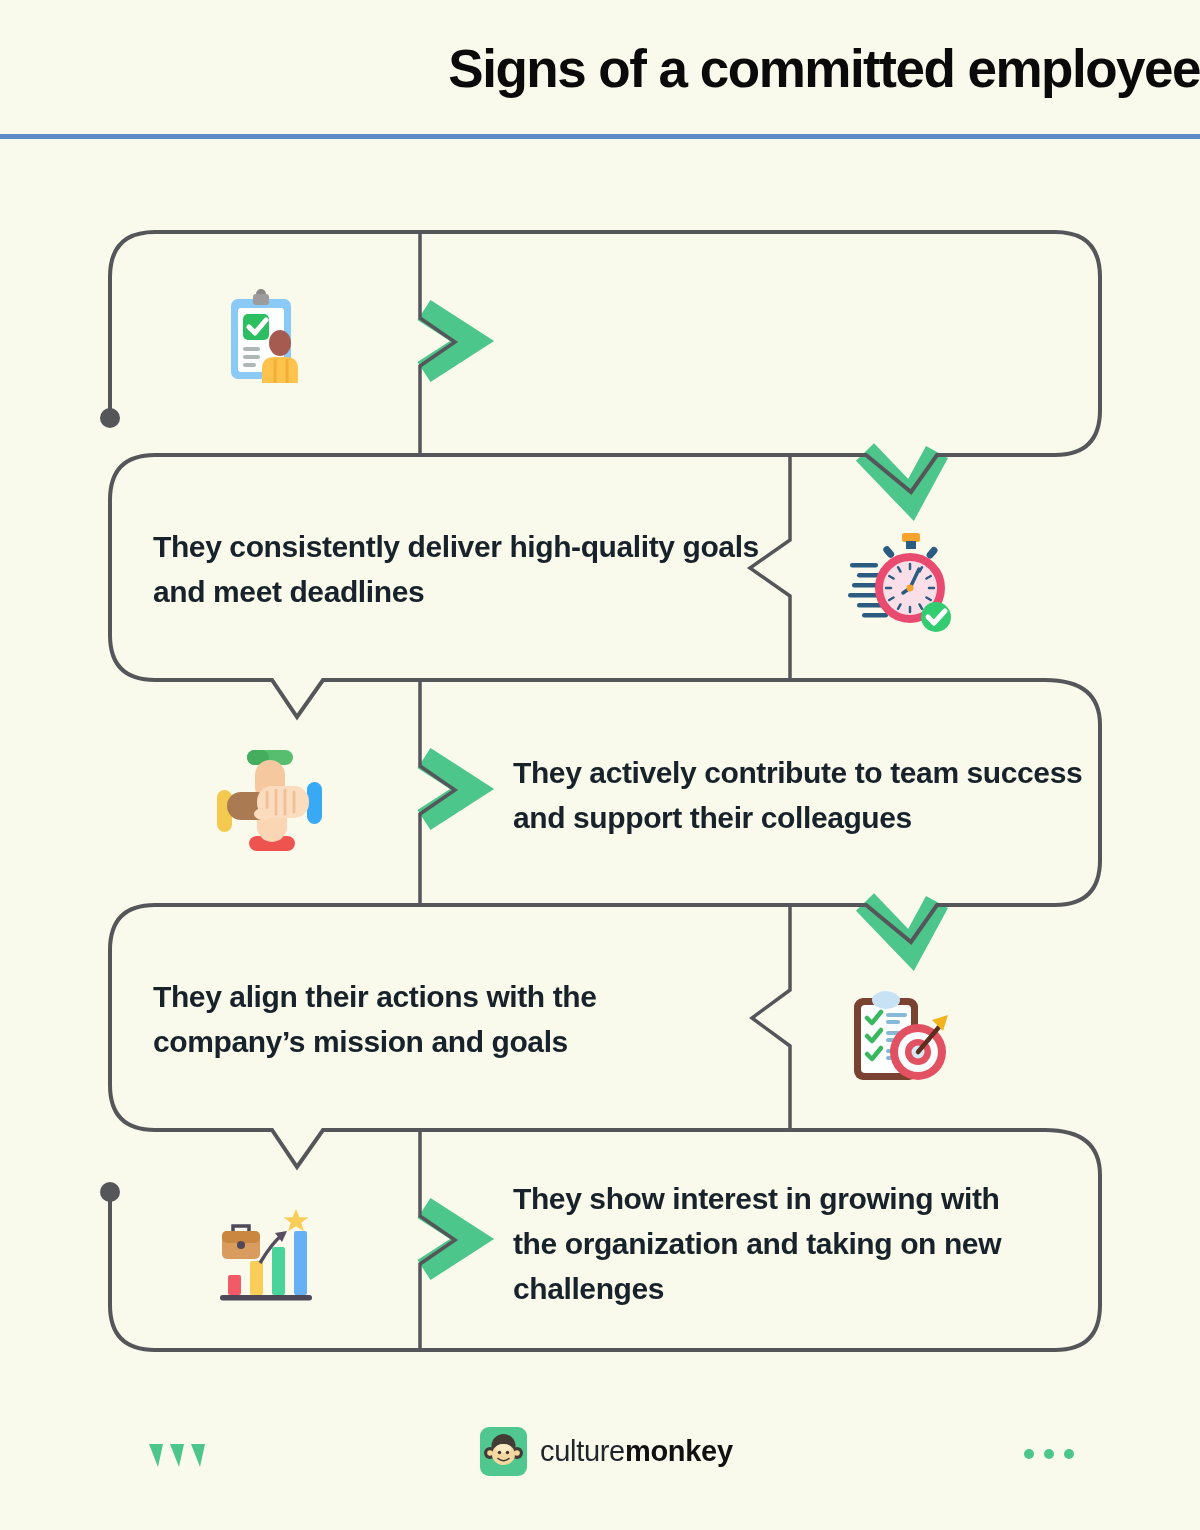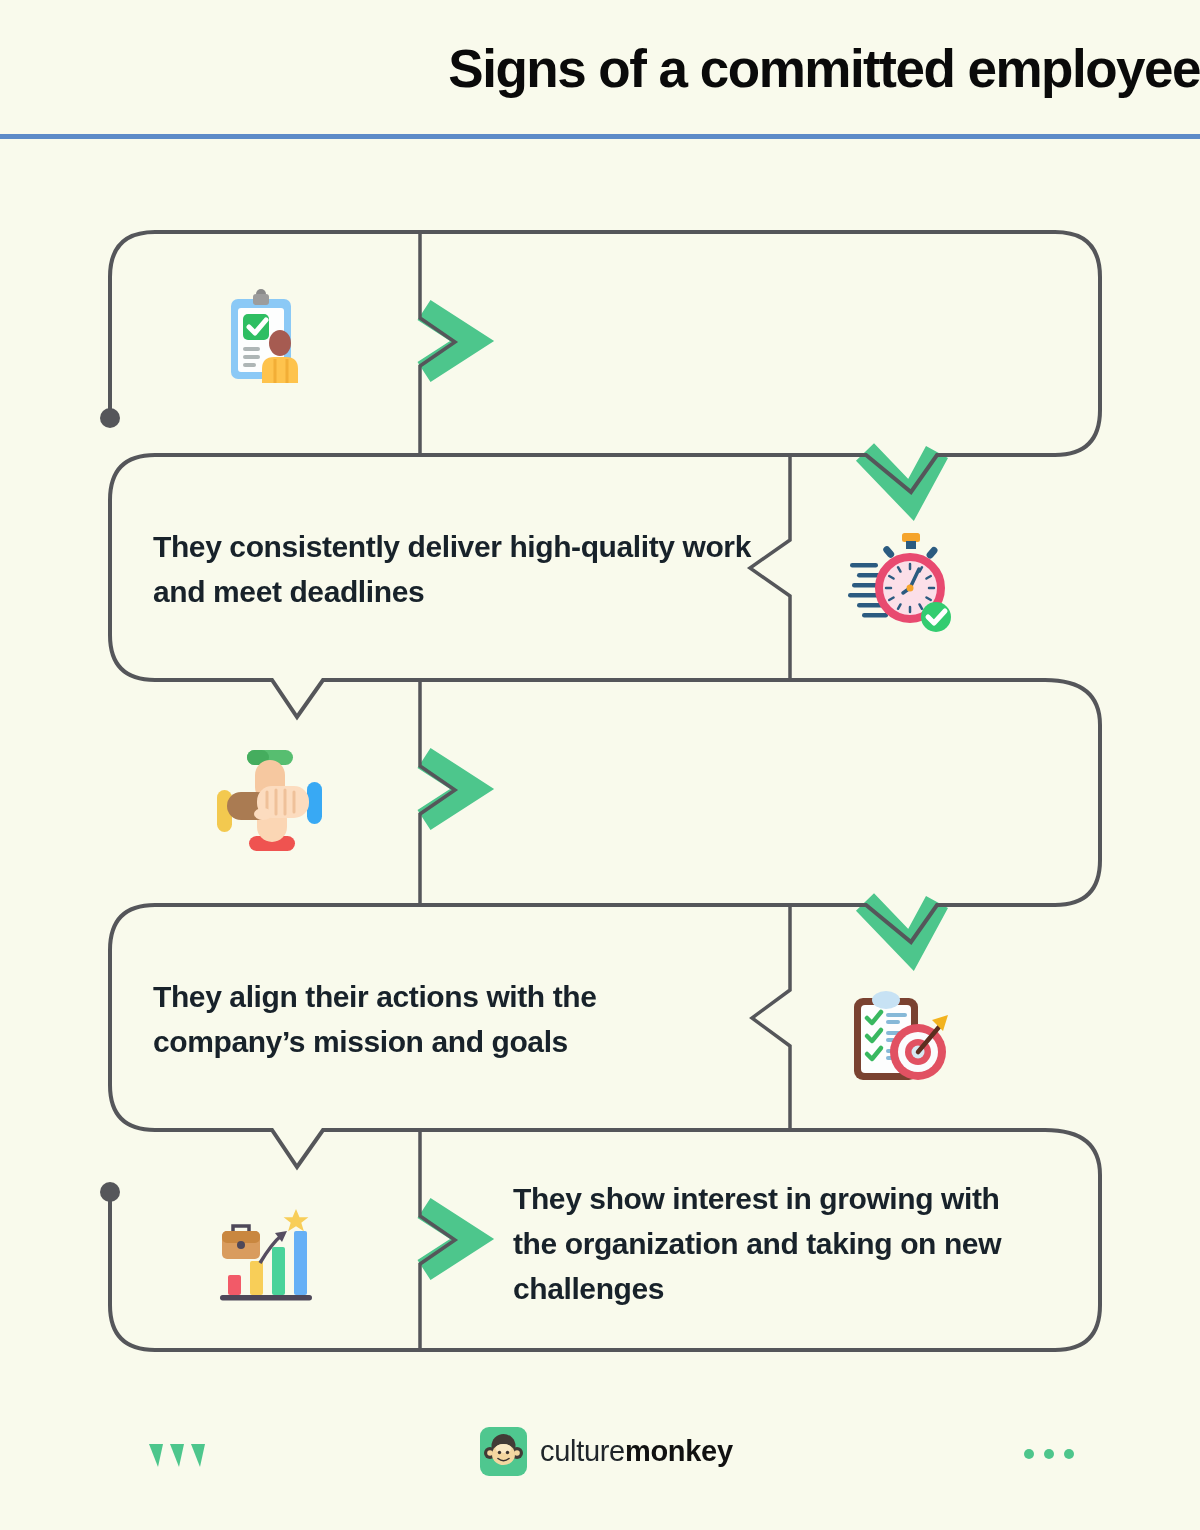--- a/index.html
+++ b/index.html
@@ -162,21 +162,22 @@
       <path d="M13 27 v-6 h16 v6" stroke="#4E4859" stroke-width="3.5" fill="none"></path>
       <rect x="2" y="26" width="38" height="28" rx="5" fill="#D99C5E"></rect>
       <rect x="2" y="26" width="38" height="12" rx="5" fill="#C9873F"></rect>
       <circle cx="21" cy="40" r="4" fill="#4E4859"></circle>
       <path d="M40 58 Q 52 38 62 30" stroke="#564D60" stroke-width="3.5" fill="none"></path>
       <polygon points="67,26 55,28 62,37" fill="#564D60"></polygon>
       <polygon points="76,4 79.5,12.2 88.4,12.3 81.3,17.8 83.9,26.3 76,21.2 68.1,26.3 70.7,17.8 63.6,12.3 72.5,12.2" fill="#F8CE58"></polygon>
     </g>
   </svg>
 
-  <div class="bubble-text bt-2">They consistently deliver high-quality work and meet deadlines</div>
+  <div class="bubble-text bt-2">They consistently deliver high-quality goals and meet deadlines</div>
+  <div class="bubble-text bt-3">They actively contribute to team success and support their colleagues</div>
   <div class="bubble-text bt-4">They align their actions with the company’s mission and goals</div>
   <div class="bubble-text bt-5">They show interest in growing with the organization and taking on new challenges</div>
 
   <svg class="footer-left" width="66" height="26" viewBox="0 0 66 26">
     <polygon points="3,0 17,0 12,23" fill="#4DC68C"></polygon>
     <polygon points="24,0 38,0 33,23" fill="#4DC68C"></polygon>
     <polygon points="45,0 59,0 54,23" fill="#4DC68C"></polygon>
   </svg>
 
   <div class="logo-wrap">

